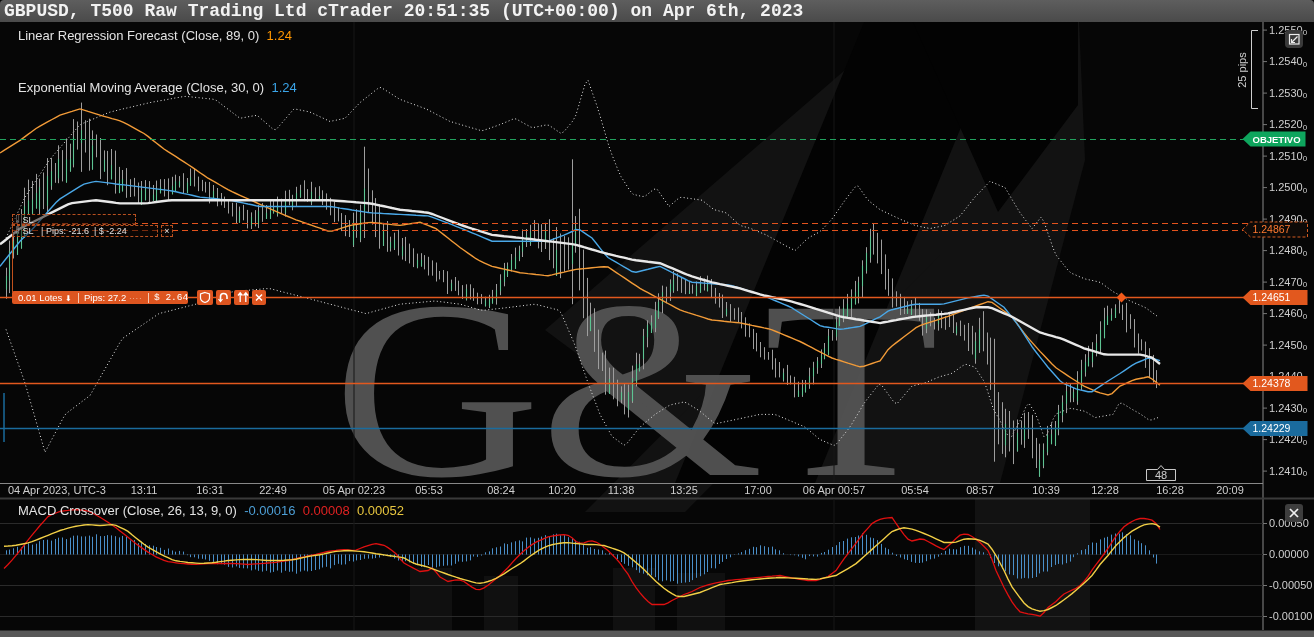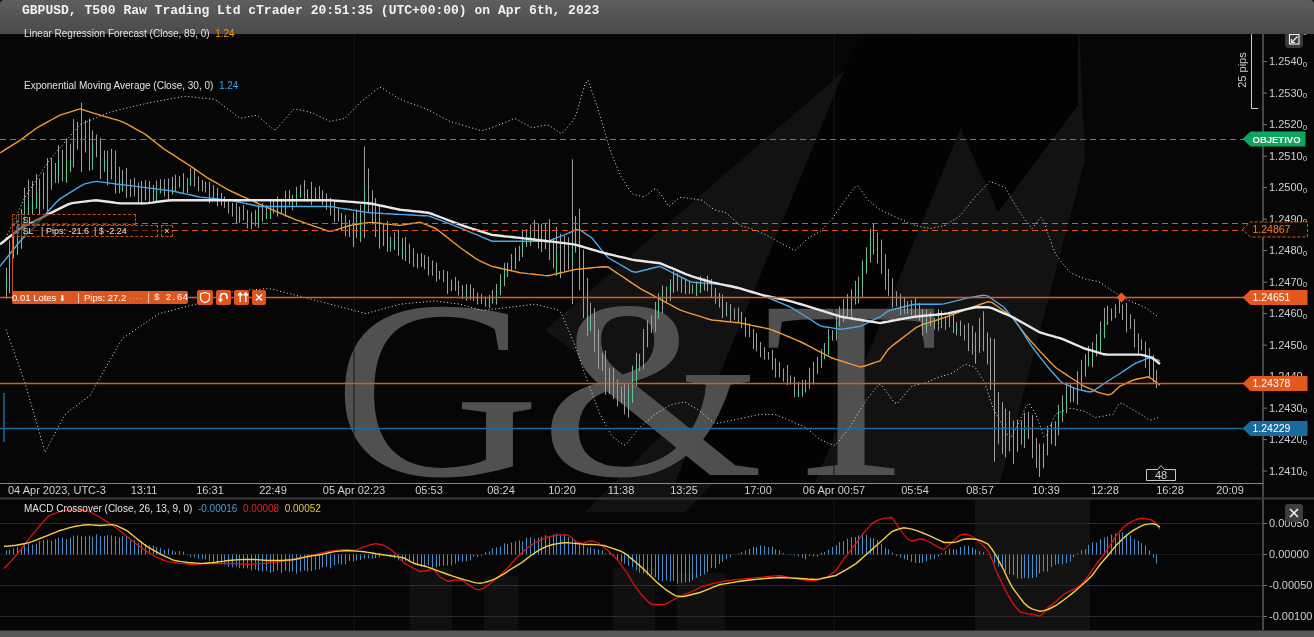--- a/index.html
+++ b/index.html
@@ -1,18 +1,18 @@
 <!DOCTYPE html>
 <html><head><meta charset="utf-8"><style>
 *{margin:0;padding:0;box-sizing:border-box}
 html,body{width:1314px;height:637px;overflow:hidden;background:#000}
 #app{position:relative;width:1314px;height:637px;background:#060606;font-family:"Liberation Sans",sans-serif}
 .axt{font-family:"Liberation Sans",sans-serif;font-size:11px;fill:#cfcfcf}
-#title{position:absolute;left:0;top:0;width:100%;height:34px;background:linear-gradient(#5e5e5e,#4a4a4a);color:#f2f2f2;font-family:"Liberation Mono",monospace;font-weight:bold;font-size:13px;line-height:22px;padding-left:22px;letter-spacing:0px;border-radius:4px 4px 0 0}
-.ind{position:absolute;left:24px;color:#e3e3e3;font-size:10px;white-space:pre}
+#title{position:absolute;left:0;top:0;width:100%;height:22px;background:linear-gradient(#5e5e5e,#4a4a4a);color:#f2f2f2;font-family:"Liberation Mono",monospace;font-weight:bold;font-size:18px;line-height:22px;padding-left:4px;letter-spacing:0px;border-radius:4px 4px 0 0}
+.ind{position:absolute;left:18px;color:#e3e3e3;font-size:13px;white-space:pre}
 .slbox{position:absolute;border:1px dashed #b85020;color:#e0e0e0;font-size:9px;background:rgba(16,6,2,.5);display:flex;white-space:pre}
 .poseg{position:absolute;top:291px;height:13px;background:#dd5520;border-radius:2px;color:#fff;font-size:9.5px;line-height:13px;white-space:pre}
 </style></head><body>
 <div id="app">
 <svg width="1314" height="637" viewBox="0 0 1314 637" style="position:absolute;left:0;top:0">
   <rect x="0" y="0" width="1314" height="637" fill="#060606"></rect>
 
   <g>
     <polygon points="545,330 905,18 1079,22 1085,160 1000,483 750,483" fill="#121212"></polygon>
     <polygon points="585,512 685,512 945,250 845,250" fill="#121212"></polygon>
@@ -913,21 +913,21 @@
 
   <rect x="0" y="630.5" width="1314" height="6.5" fill="#585858"></rect>
 </svg>
 <div id="title">GBPUSD, T500 Raw Trading Ltd cTrader 20:51:35 (UTC+00:00) on Apr 6th, 2023</div>
 <div class="ind" style="top:28px">Linear Regression Forecast (Close, 89, 0)  <span style="color:#ff9600">1.24</span></div>
 <div class="ind" style="top:80px">Exponential Moving Average (Close, 30, 0)  <span style="color:#3aa4e8">1.24</span></div>
 <div class="ind" style="top:503px">MACD Crossover (Close, 26, 13, 9, 0)  <span style="color:#4d9fd6">-0.00016</span>  <span style="color:#e02222">0.00008</span>  <span style="color:#e8c63f">0.00052</span></div>
 <div class="slbox" style="left:12px;top:214px;width:124px;height:11px"><span style="color:#888;font-size:7px"> ⣿</span> SL</div>
 <div class="slbox" style="left:12px;top:225px;width:146px;height:12px"><span style="color:#999;font-size:7px"> ⣿</span> SL&nbsp;&nbsp;&nbsp;|&nbsp;Pips: -21.6&nbsp;&nbsp;|&nbsp;$ -2.24</div>
 <div class="slbox" style="left:161px;top:225px;width:12px;height:12px;justify-content:center">×</div>
-<div class="poseg" style="left:12px;width:176px;border-radius:2px">0.01 Lotes <span style="font-size:8px">⬇</span></div>
+<div class="poseg" style="left:12px;width:176px;padding-left:6px;border-radius:2px">0.01 Lotes <span style="font-size:8px">⬇</span></div>
 <div style="position:absolute;left:78px;top:292.5px;width:1px;height:10px;background:#f5c9b2"></div>
 <div style="position:absolute;left:148px;top:292.5px;width:1px;height:10px;background:#f5c9b2"></div>
 <div style="position:absolute;left:84px;top:291px;height:13px;line-height:13px;color:#fff;font-size:9.5px;font-family:'Liberation Sans',sans-serif">Pips: 27.2 <span style="opacity:.55;font-size:8px">· · · ·</span></div>
 <div style="position:absolute;left:154px;top:291px;height:13px;line-height:13px;color:#fff;font-size:9.5px;font-family:Liberation Mono, monospace">$ 2.64</div>
 <svg width="70" height="15" viewBox="0 0 70 15" style="position:absolute;left:197px;top:290px">
   <rect x="0" y="0" width="16" height="15" rx="2" fill="#dd5520"></rect>
   <rect x="19" y="0" width="15" height="15" rx="2" fill="#dd5520"></rect>
   <rect x="37" y="0" width="15" height="15" rx="2" fill="#dd5520"></rect>
   <rect x="55" y="0" width="14" height="15" rx="2" fill="#dd5520"></rect>
   <path d="M8,2.5 L12.5,4 L12.5,8 Q12.5,11 8,12.5 Q3.5,11 3.5,8 L3.5,4 Z" fill="none" stroke="#fff" stroke-width="1.2"></path>

